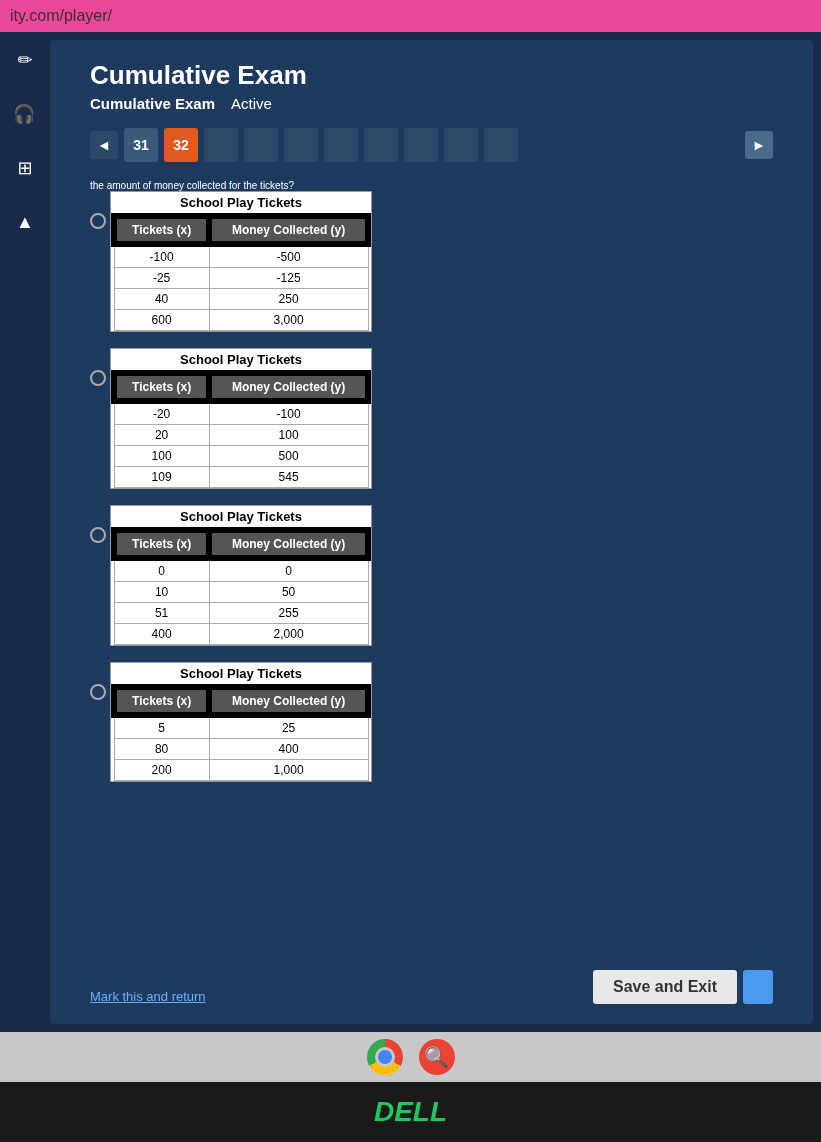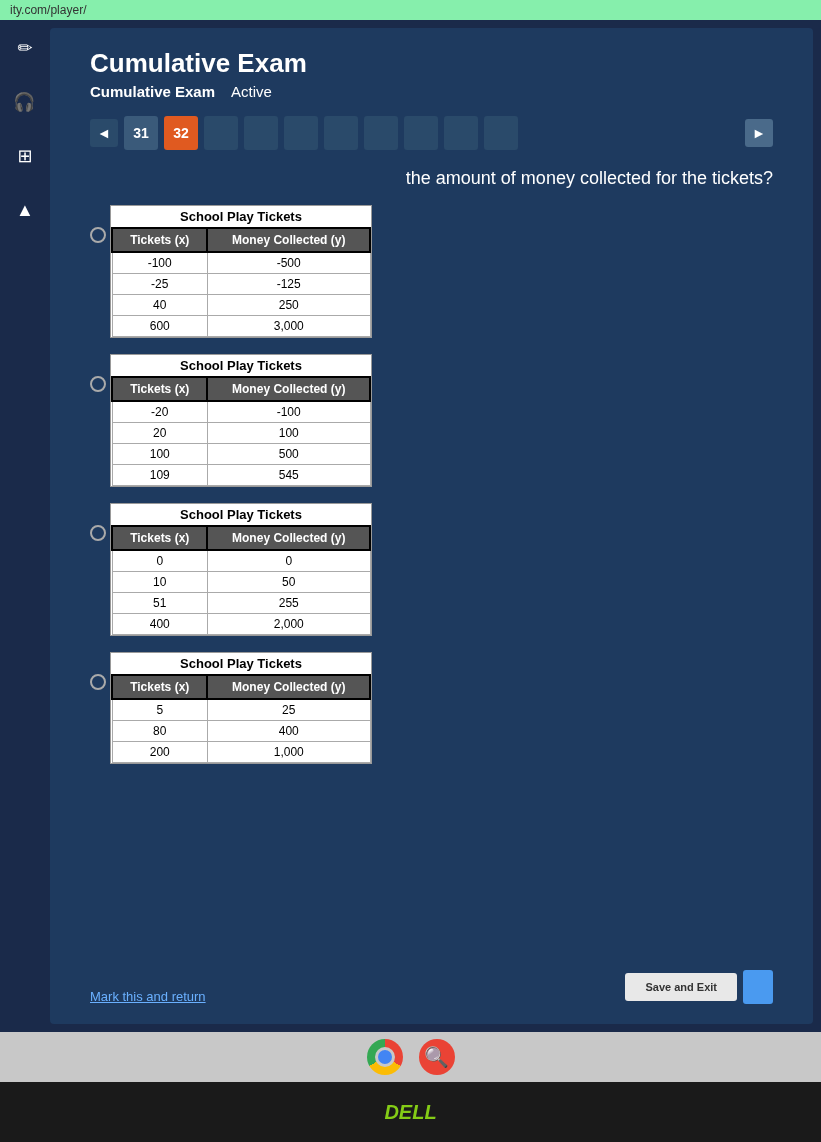--- a/index.html
+++ b/index.html
@@ -6,25 +6,25 @@
     body {
       background: #1a2a4a;
       font-family: Arial, sans-serif;
       width: 821px;
       min-height: 1142px;
       display: flex;
       flex-direction: column;
     }
 
     .browser-bar {
-      background: #86efac;
+      background: #ec4899;
       padding: 4px 10px;
-      font-size: 12px;
+      font-size: 16px;
       color: #333;
-      height: 20px;
+      height: 32px;
       display: flex;
       align-items: center;
     }
 
     .main-container {
       display: flex;
       flex: 1;
       background: #1a2a4a;
     }
 
@@ -142,23 +142,21 @@
       align-items: center;
       justify-content: center;
       font-size: 14px;
       cursor: pointer;
       border-radius: 3px;
       margin-left: auto;
     }
 
     .question-text {
       color: white;
-      font-size: 18px;
-      margin-bottom: 16px;
-      text-align: right;
+      font-size: 10px;
     }
 
     .options-area {
       display: flex;
       flex-direction: column;
       gap: 16px;
       flex: 1;
     }
 
     .option-row {
@@ -196,21 +194,21 @@
       border-collapse: collapse;
       width: 260px;
     }
 
     th {
       background: #555;
       color: white;
       font-size: 12px;
       font-weight: bold;
       padding: 4px 8px;
-      border: 2px solid #000000;
+      border: 6px solid #000000;
       text-align: center;
     }
 
     td {
       background: white;
       color: #000;
       font-size: 12px;
       padding: 3px 8px;
       border: 1px solid #aaa;
       text-align: center;
@@ -228,21 +226,21 @@
       color: #6ab0ff;
       font-size: 13px;
       text-decoration: underline;
       cursor: pointer;
     }
 
     .save-exit-btn {
       background: #e8e8e8;
       border: none;
       padding: 8px 20px;
-      font-size: 11px;
+      font-size: 16px;
       font-weight: bold;
       cursor: pointer;
       border-radius: 3px;
       color: #333;
     }
 
     .blue-btn {
       width: 30px;
       height: 34px;
       background: #4a9af0;
@@ -486,14 +484,14 @@
     </div>
   </div>
 </div>
 
 <div class="taskbar">
   <div class="taskbar-icon chrome-icon"></div>
   <div class="taskbar-icon search-icon-circle"></div>
 </div>
 
 <div class="bottom-bar">
-  <span style="color:#84cc16;font-size:20px;font-weight:bold;font-style:italic;">DELL</span>
+  <span style="color:#22c55e;font-size:28px;font-weight:bold;font-style:italic;">DELL</span>
 </div>
 
 </body></html>

